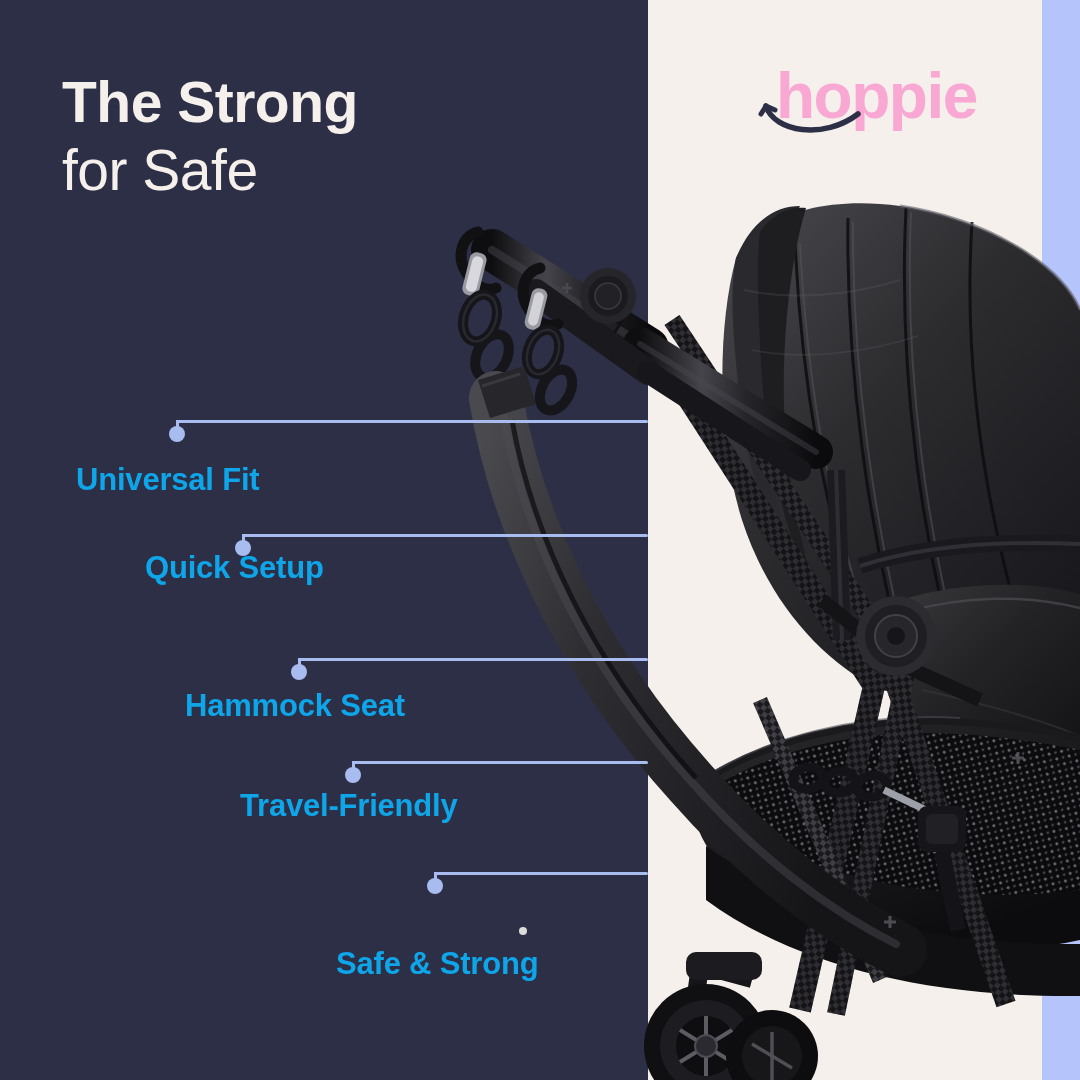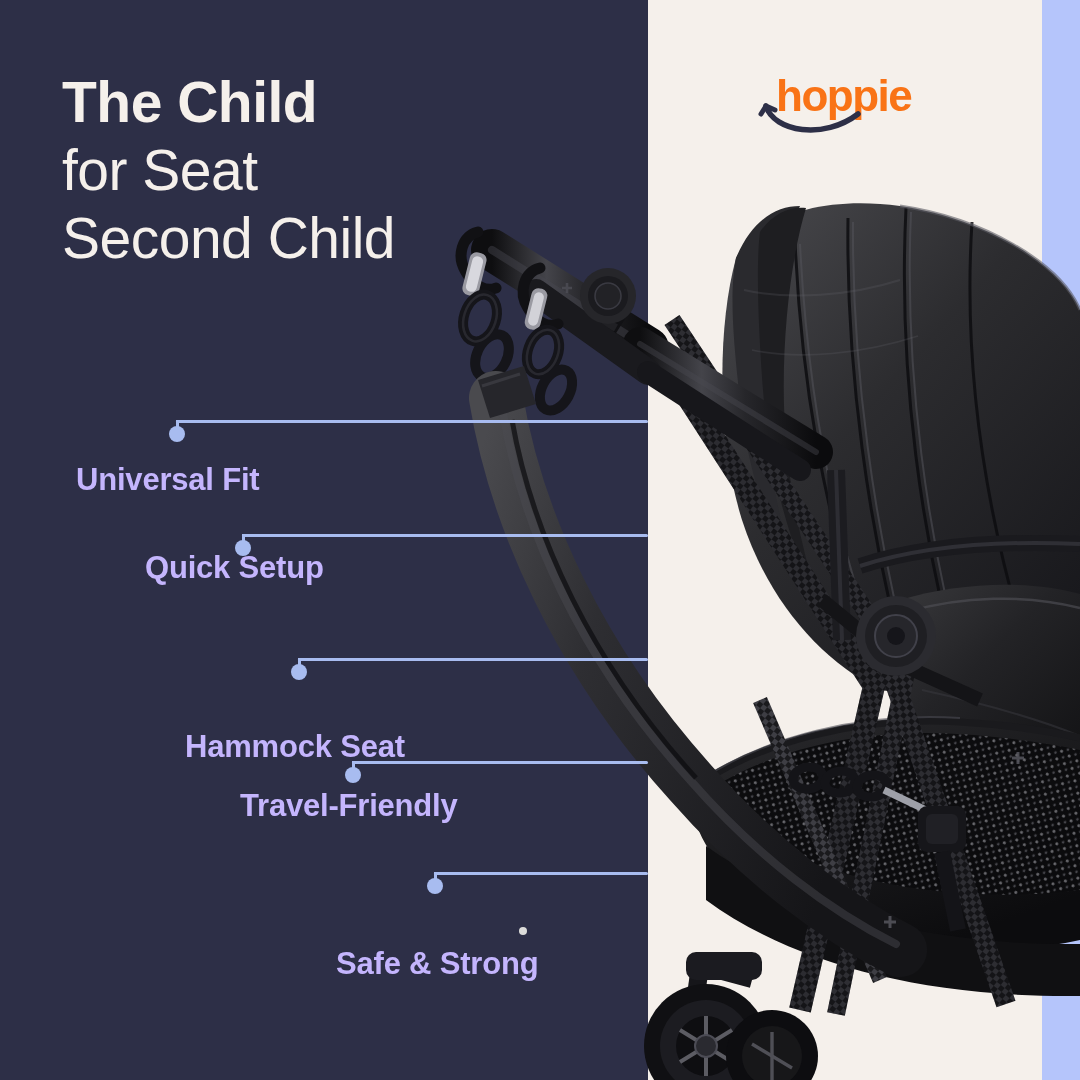--- a/index.html
+++ b/index.html
@@ -21,33 +21,33 @@
     color:#F5F0EB;font-size:57px;line-height:68px;letter-spacing:-0.5px;
     white-space:nowrap;
   }
   .hl-bold{font-weight:bold;}
   .hl-light{font-weight:300;}
 
   
   .logo{position:absolute;left:758px;top:68px;width:186px;height:72px;z-index:60;}
   .logo-word{
     position:absolute;left:18px;top:0;
-    color:#f97316;font-size:44px;font-weight:bold;letter-spacing:-1.5px;
+    color:#f9a8d4;font-size:64px;font-weight:bold;letter-spacing:-1.5px;
     line-height:56px;
   }
   .logo-swoosh{position:absolute;left:0;top:28px;width:110px;height:44px;}
 
   
   .callouts{position:absolute;left:0;top:0;width:1080px;height:1080px;z-index:45;}
   .callout{position:absolute;}
   .co-hline{position:absolute;height:3px;background:#A8BCF0;border-radius:2px;}
   .co-vline{position:absolute;width:3px;background:#A8BCF0;}
   .co-dot{position:absolute;width:16px;height:16px;border-radius:50%;background:#A8BCF0;}
   .co-label{
-    position:absolute;color:#c4b5fd;font-weight:bold;font-size:31px;
+    position:absolute;color:#0ea5e9;font-weight:bold;font-size:31px;
     line-height:36px;white-space:nowrap;letter-spacing:-0.2px;
   }
 
   
   .product{position:absolute;left:0;top:0;width:1080px;height:1080px;z-index:30;}
   .product svg{position:absolute;left:0;top:0;}
 </style>
 </head>
 <body>
 
@@ -283,23 +283,22 @@
           </g>
         </g>
 
         <circle cx="523" cy="931" r="4" fill="#F0EFEA" opacity="0.9"></circle>
 
       </g>
     </svg>
   </div>
 
   <div class="headline">
-    <div class="hl-line hl-bold">The Child</div>
-    <div class="hl-line hl-light">for Seat</div>
-    <div class="hl-line hl-light">Second Child</div>
+    <div class="hl-line hl-bold">The Strong</div>
+    <div class="hl-line hl-light">for Safe</div>
   </div>
 
   <div class="logo">
     <div class="logo-word">hoppie</div>
     <svg class="logo-swoosh" viewBox="0 0 110 44">
       <path d="M8 10 C16 36 66 44 100 18" stroke="#2D2F47" stroke-width="5.5" fill="none" stroke-linecap="round"></path>
       <path d="M8 10 L3 18 M8 10 L17 14" stroke="#2D2F47" stroke-width="5" fill="none" stroke-linecap="round"></path>
     </svg>
   </div>
 
@@ -316,21 +315,21 @@
       <div class="co-hline" style="left:242px;top:534px;width:406px;"></div>
       <div class="co-vline" style="left:242px;top:534px;height:20px;"></div>
       <div class="co-dot" style="left:235px;top:540px;"></div>
       <div class="co-label" style="left:145px;top:550px;">Quick Setup</div>
     </div>
 
     <div class="callout">
       <div class="co-hline" style="left:298px;top:658px;width:350px;"></div>
       <div class="co-vline" style="left:298px;top:658px;height:20px;"></div>
       <div class="co-dot" style="left:291px;top:664px;"></div>
-      <div class="co-label" style="left:185px;top:688px;margin-top:41px;">Hammock Seat</div>
+      <div class="co-label" style="left:185px;top:688px;">Hammock Seat</div>
     </div>
 
     <div class="callout">
       <div class="co-hline" style="left:352px;top:761px;width:296px;"></div>
       <div class="co-vline" style="left:352px;top:761px;height:20px;"></div>
       <div class="co-dot" style="left:345px;top:767px;"></div>
       <div class="co-label" style="left:240px;top:788px;">Travel-Friendly</div>
     </div>
 
     <div class="callout">

